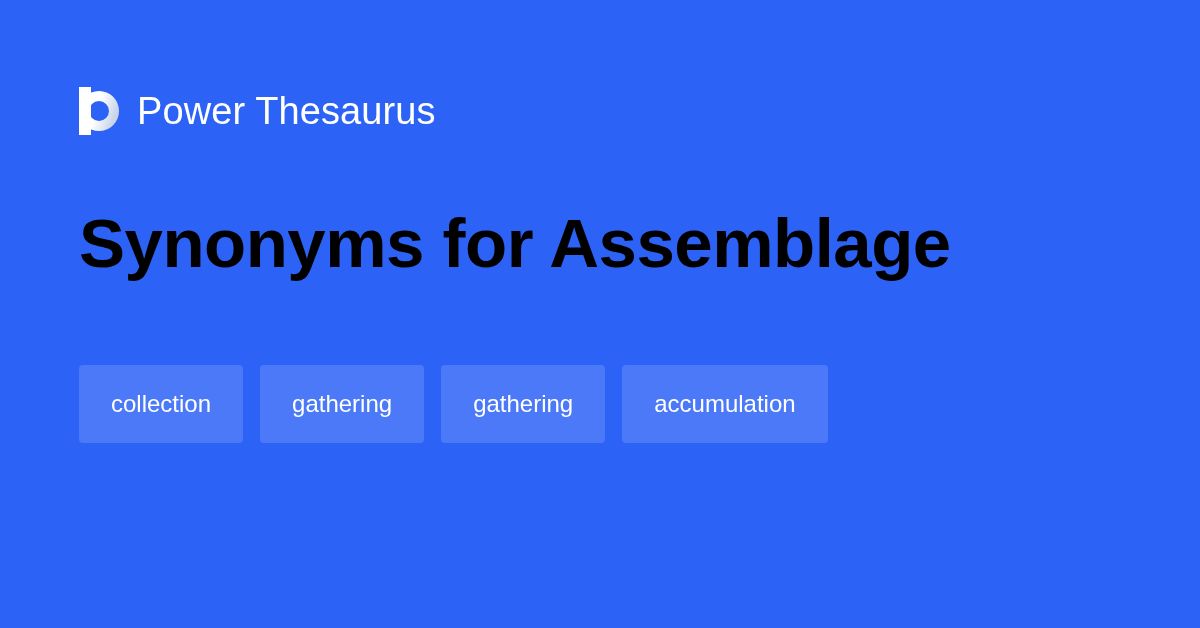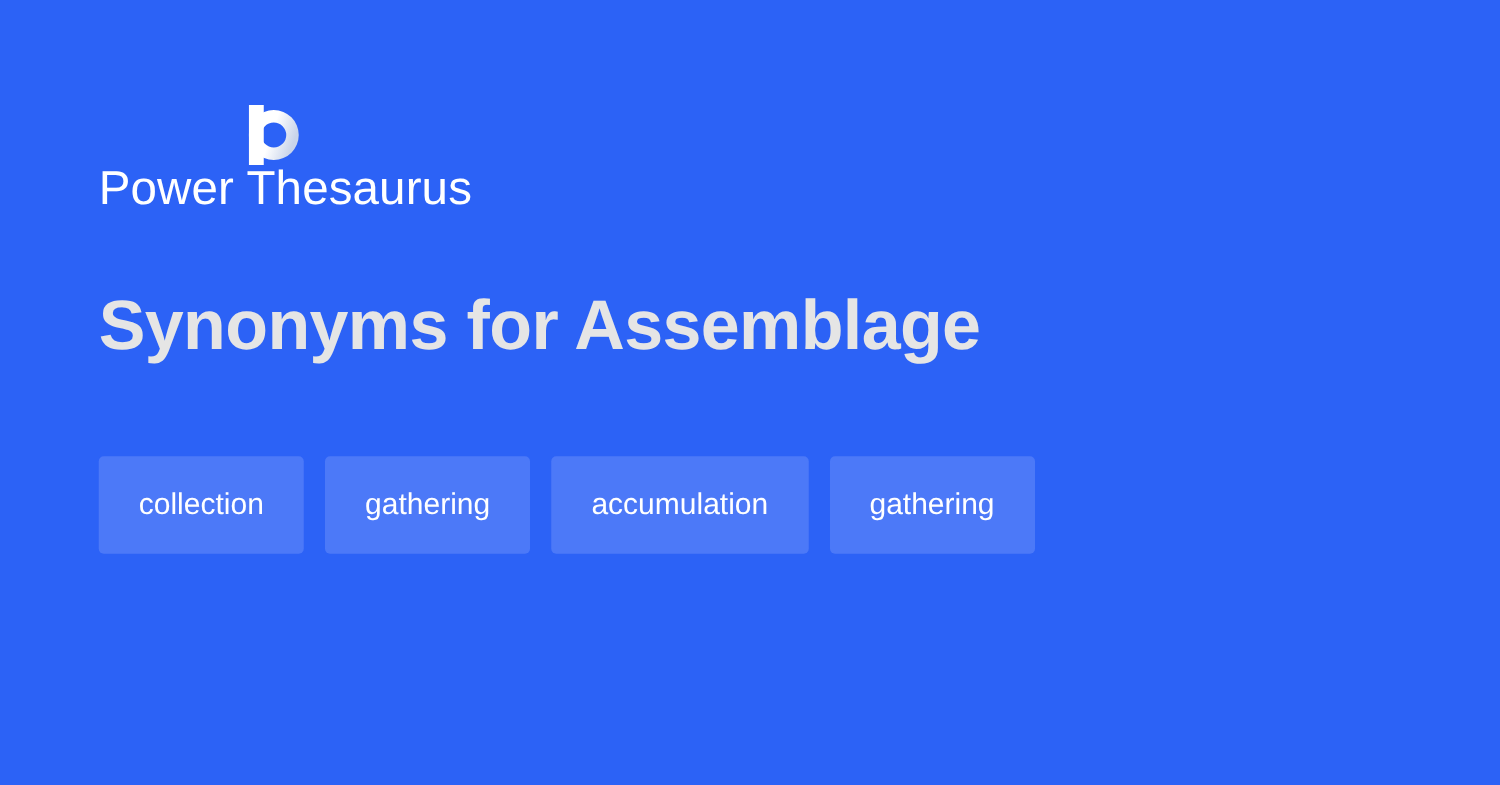--- a/index.html
+++ b/index.html
@@ -24,21 +24,20 @@
   }
 
   
   .brand {
     position: absolute;
     left: 79px;
     top: 84px;
     display: flex;
     align-items: center;
     height: 54px;
-    flex-direction: column;
   }
 
   .brand-mark {
     width: 44px;
     height: 48px;
     position: relative;
     flex: 0 0 auto;
     margin-right: 14px;
   }
 
@@ -53,27 +52,26 @@
     white-space: nowrap;
     text-transform: capitalize;
   }
 
   
   .headline {
     position: absolute;
     left: 79px;
     top: 196px;
     width: 1060px;
-    color: #e5e5e5;
-    font-size: 56px;
+    color: #000000;
+    font-size: 69px;
     font-weight: 700;
     letter-spacing: -0.5px;
     line-height: 96px;
     white-space: nowrap;
-    margin-top: 16px;
   }
 
   
   .chips {
     position: absolute;
     left: 79px;
     top: 365px;
     width: 1050px;
     display: flex;
     flex-wrap: wrap;
@@ -119,17 +117,17 @@
       </svg>
     </span>
     <span class="brand-name">Power Thesaurus</span>
   </div>
 
   <h1 class="headline">Synonyms for Assemblage</h1>
 
   <div class="chips">
     <span class="chip">collection</span>
     <span class="chip">gathering</span>
+    <span class="chip">gathering</span>
     <span class="chip">accumulation</span>
-    <span class="chip">gathering</span>
   </div>
 
 </div>
 
 </body></html>

